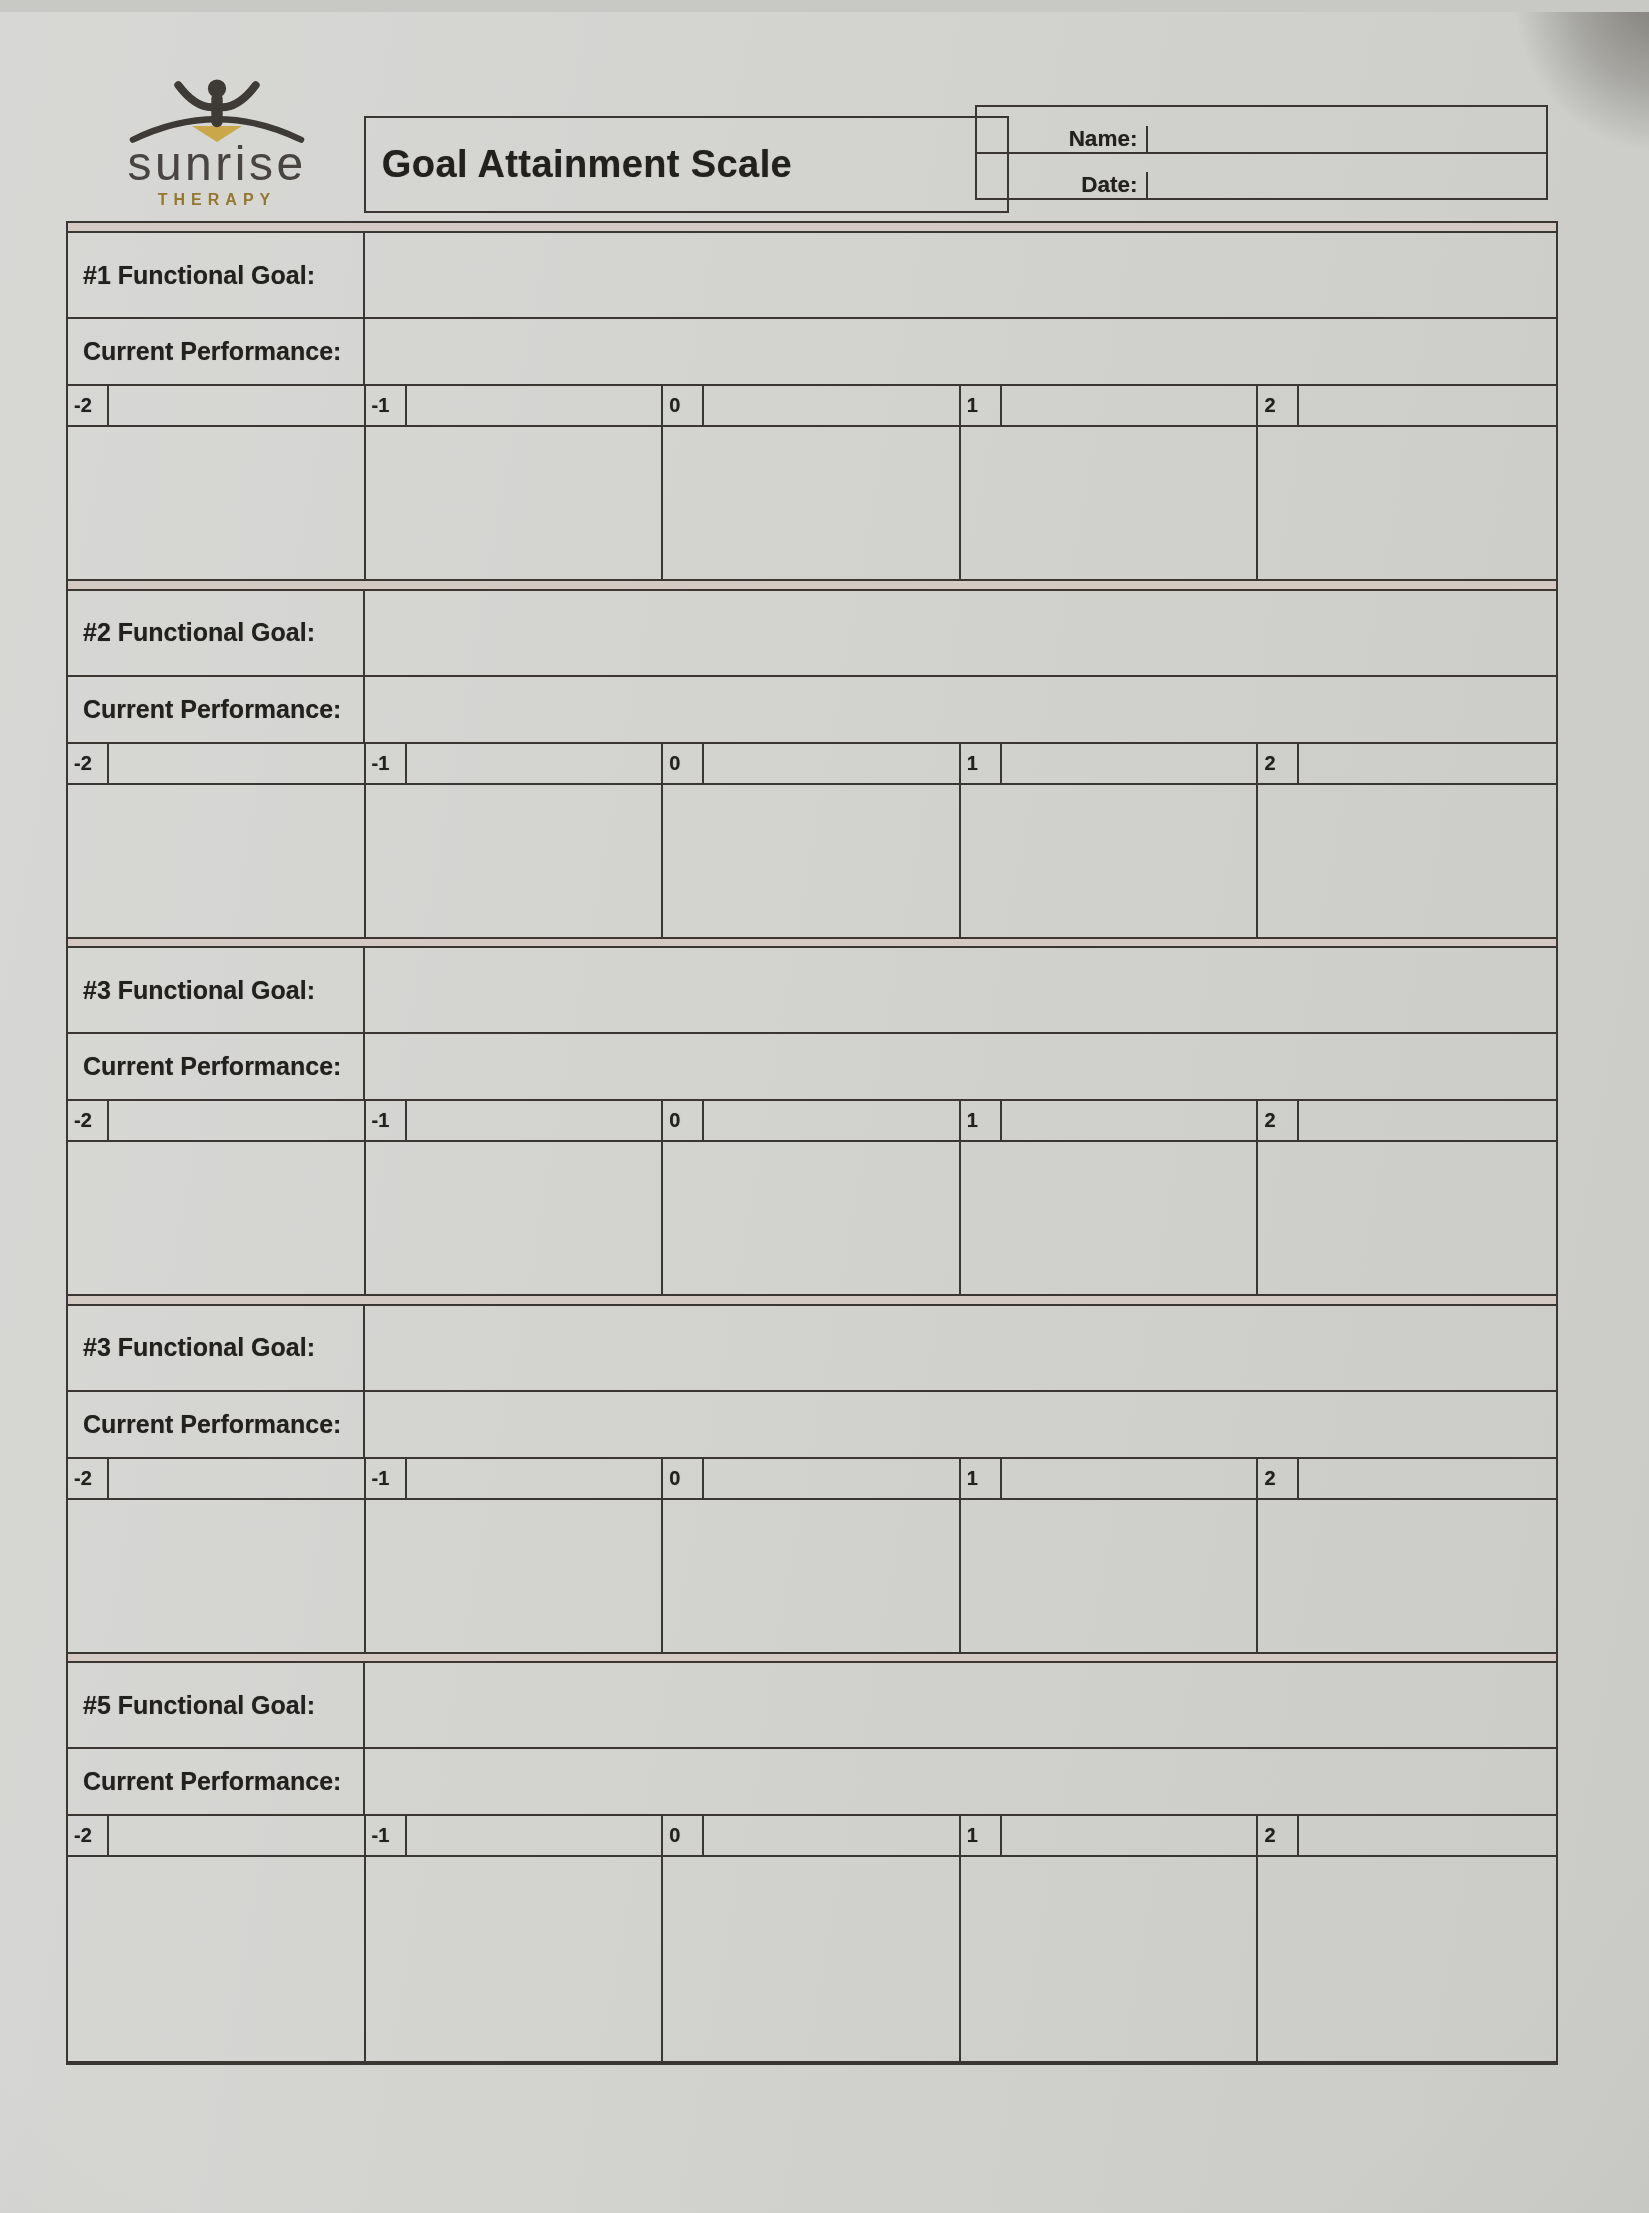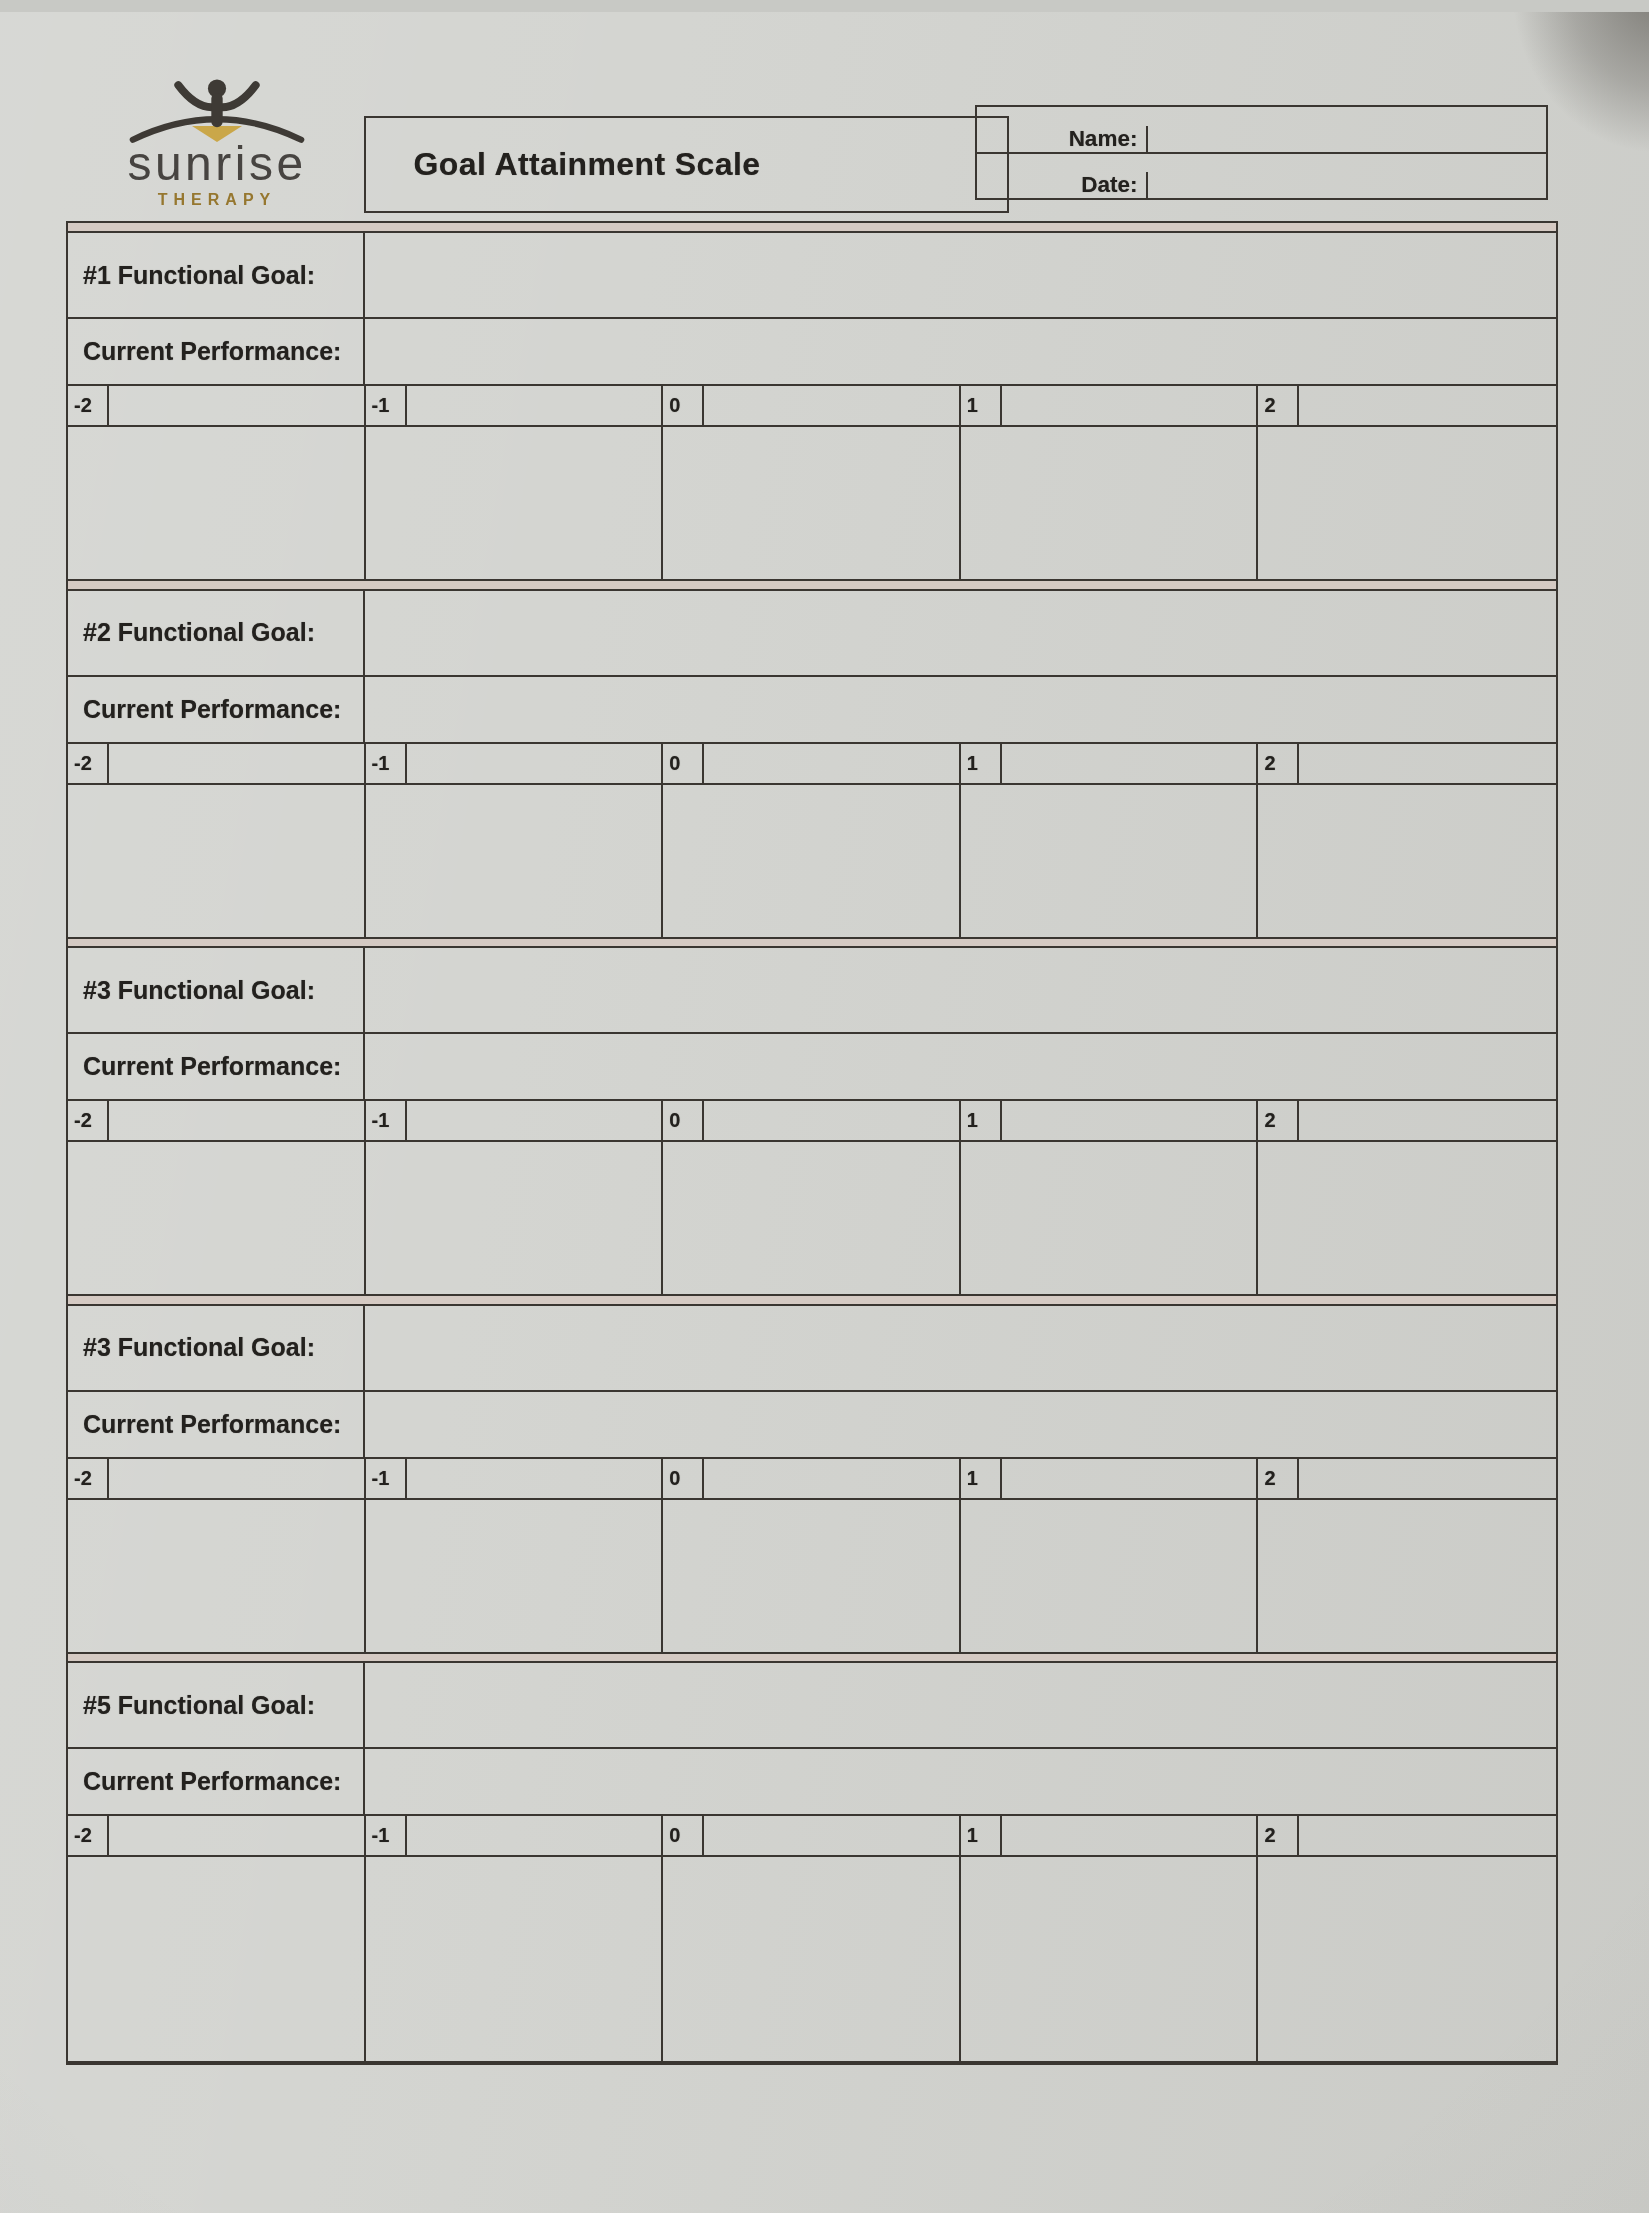--- a/index.html
+++ b/index.html
@@ -36,21 +36,21 @@
   .logo { position: absolute; left: 83px; top: 57px; width: 268px; text-align: center; }
   .logo-mark { display: block; margin: 0 auto; }
   .logo-word { font-size: 48px; line-height: 1; letter-spacing: 3.5px; font-weight: 500; color: #474441; margin-top: -8.6px; }
   .logo-tag { font-size: 16px; letter-spacing: 6px; font-weight: bold; color: #96772f; margin-top: 2.6px; }
 
   .title-box {
     position: absolute; left: 364px; top: 104px; width: 645px; height: 97px;
     border: 2.6px solid var(--line);
     display: flex; align-items: center; justify-content: center;
     padding-right: 199px;
-    font-size: 32px; font-weight: bold; letter-spacing: 0.4px;
+    font-size: 38px; font-weight: bold; letter-spacing: 0.4px;
     text-shadow: 0 0 0.9px rgba(30,28,25,0.45);
   }
   .id-box {
     position: absolute; left: 975px; top: 93px; width: 573px; height: 95px;
     border: 2.6px solid var(--line);
     display: flex; flex-direction: column;
   }
   .id-row { flex: 1; display: flex; align-items: flex-end; }
   .id-row:first-child { border-bottom: 2.6px solid var(--line); }
   .id-label {

